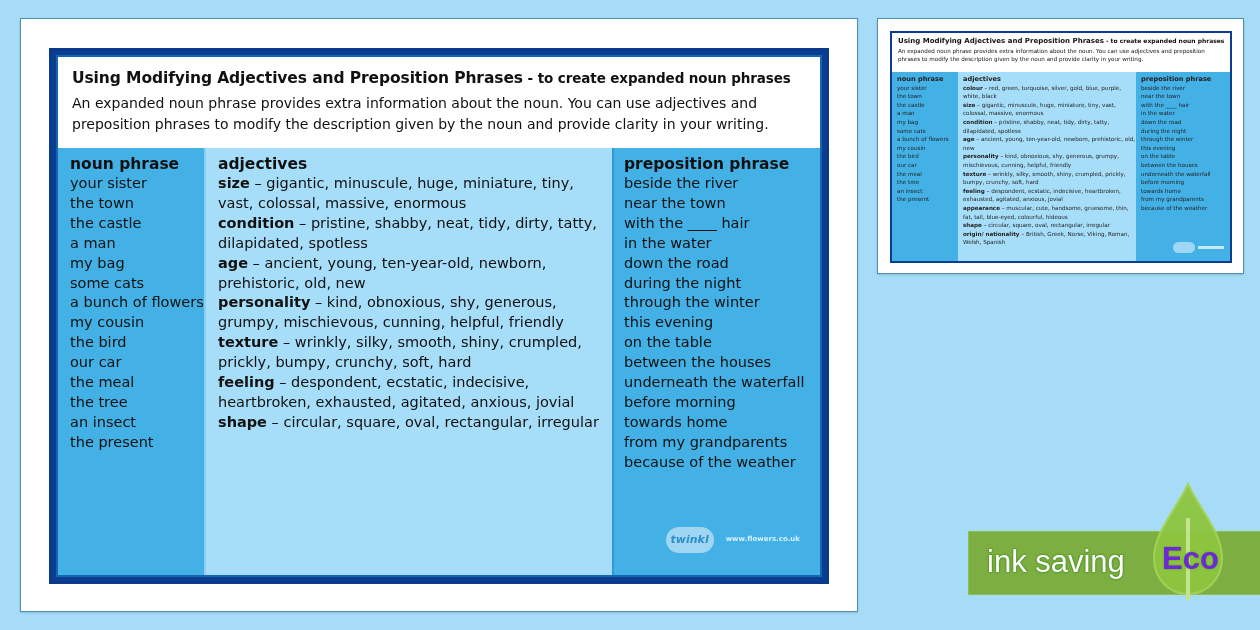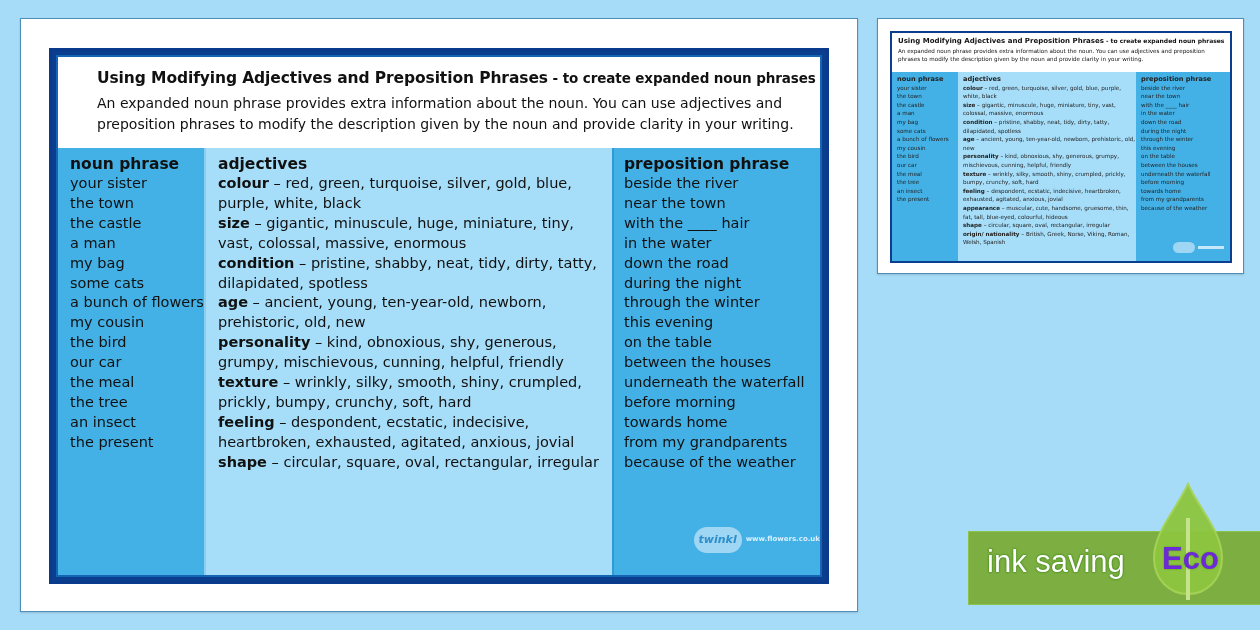--- a/index.html
+++ b/index.html
@@ -19,43 +19,43 @@
       position: absolute; left: 28px; top: 29px; width: 780px; height: 536px;
       background: #0b3e8f; border: 3px solid #0a3a8c;
       padding: 4px;
     }
     .poster-inner {
       position: relative; width: 100%; height: 100%;
       border: 2px solid #1466b5;
       background: #ffffff;
     }
     .header {
-      height: 91px; padding: 12px 12px 0 14px; background: #ffffff; margin-left: 25px;
+      height: 91px; padding: 12px 12px 0 14px; background: #ffffff;
     }
     .title {
       font-size: 15.5px; font-weight: bold; color: #111; letter-spacing: -0.1px;
       white-space: nowrap;
     }
     .title .subtitle { font-size: 13.5px; font-weight: bold; }
     .intro {
       margin-top: 6px; font-size: 14px; line-height: 21px; color: #111;
     }
     .columns {
       position: absolute; left: 0; right: 0; top: 91px; bottom: 0;
       display: flex;
     }
     .col { padding: 6px 0 0 12px; font-size: 14.5px; line-height: 19.9px; color: #111; }
     .col-noun { width: 148px; background: #43b1e6; border-right: 2px solid #8ccdf0; }
     .col-adj { width: 406px; background: #a6ddf8; padding-left: 12px; }
     .col-prep { flex: 1; background: #43b1e6; border-left: 2px solid #2f9ad6; padding-left: 10px; position: relative; }
     .col-head { font-weight: bold; font-size: 15.5px; line-height: 20px; }
     .cat { font-weight: bold; }
     .logo {
-      position: absolute; right: 0; bottom: 22px;
-      display: flex; align-items: center; gap: 4px;
+      position: absolute; right: 20px; bottom: 22px;
+      display: flex; align-items: center; gap: 12px;
     }
     .cloud {
       width: 48px; height: 26px; background: #9fd6f4; border-radius: 14px;
       display: flex; align-items: center; justify-content: center;
       color: #2c8fcc; font-size: 11px; font-weight: bold; font-style: italic;
     }
     .logo-url { font-size: 7px; color: #d8f0ff; font-weight: bold; }
 
     
     .thumb {
@@ -77,21 +77,21 @@
     .t-noun { width: 66px; background: #43b1e6; }
     .t-adj { width: 178px; background: #a6ddf8; }
     .t-prep { flex: 1; background: #43b1e6; position: relative; }
     .t-col .col-head { font-size: 6.6px; line-height: 8.6px; }
     .t-logo { position: absolute; right: 6px; bottom: 8px; display:flex; align-items:center; gap:3px; }
     .t-cloud { width: 22px; height: 11px; background: #9fd6f4; border-radius: 6px; }
     .t-url { width: 26px; height: 3px; background: #c5e8fb; }
 
     
     .eco {
-      position: absolute; left: 968px; top: 531px; width: 292px; height: 74px;
+      position: absolute; left: 968px; top: 531px; width: 292px; height: 64px;
       background: #7cae42; border: 1px solid #8bc34a; border-right: none;
     }
     .eco-label {
       position: absolute; left: 18px; top: 12px; font-size: 31px; color: #ffffff;
       font-family: "Liberation Sans", sans-serif;
       text-shadow: 0 0 2px #3d8a12, 0 0 2px #3d8a12;
     }
     .leaf {
       position: absolute; left: 1150px; top: 482px; width: 76px; height: 120px;
     }
@@ -129,21 +129,20 @@
               <div>our car</div>
               <div>the meal</div>
               <div>the tree</div>
               <div>an insect</div>
               <div>the present</div>
             </div>
         </div>
         <div class="col col-adj">
           <div class="col-head">adjectives</div>
           <div id="adj-list">
-              <div><span class="cat">colour</span><span> – red, green, turquoise, silver, gold, blue, purple, white, black</span></div>
               <div><span class="cat">size</span><span> – gigantic, minuscule, huge, miniature, tiny, vast, colossal, massive, enormous</span></div>
               <div><span class="cat">condition</span><span> – pristine, shabby, neat, tidy, dirty, tatty, dilapidated, spotless</span></div>
               <div><span class="cat">age</span><span> – ancient, young, ten-year-old, newborn, prehistoric, old, new</span></div>
               <div><span class="cat">personality</span><span> – kind, obnoxious, shy, generous, grumpy, mischievous, cunning, helpful, friendly</span></div>
               <div><span class="cat">texture</span><span> – wrinkly, silky, smooth, shiny, crumpled, prickly, bumpy, crunchy, soft, hard</span></div>
               <div><span class="cat">feeling</span><span> – despondent, ecstatic, indecisive, heartbroken, exhausted, agitated, anxious, jovial</span></div>
               <div><span class="cat">shape</span><span> – circular, square, oval, rectangular, irregular</span></div>
             </div>
         </div>
         <div class="col col-prep">

